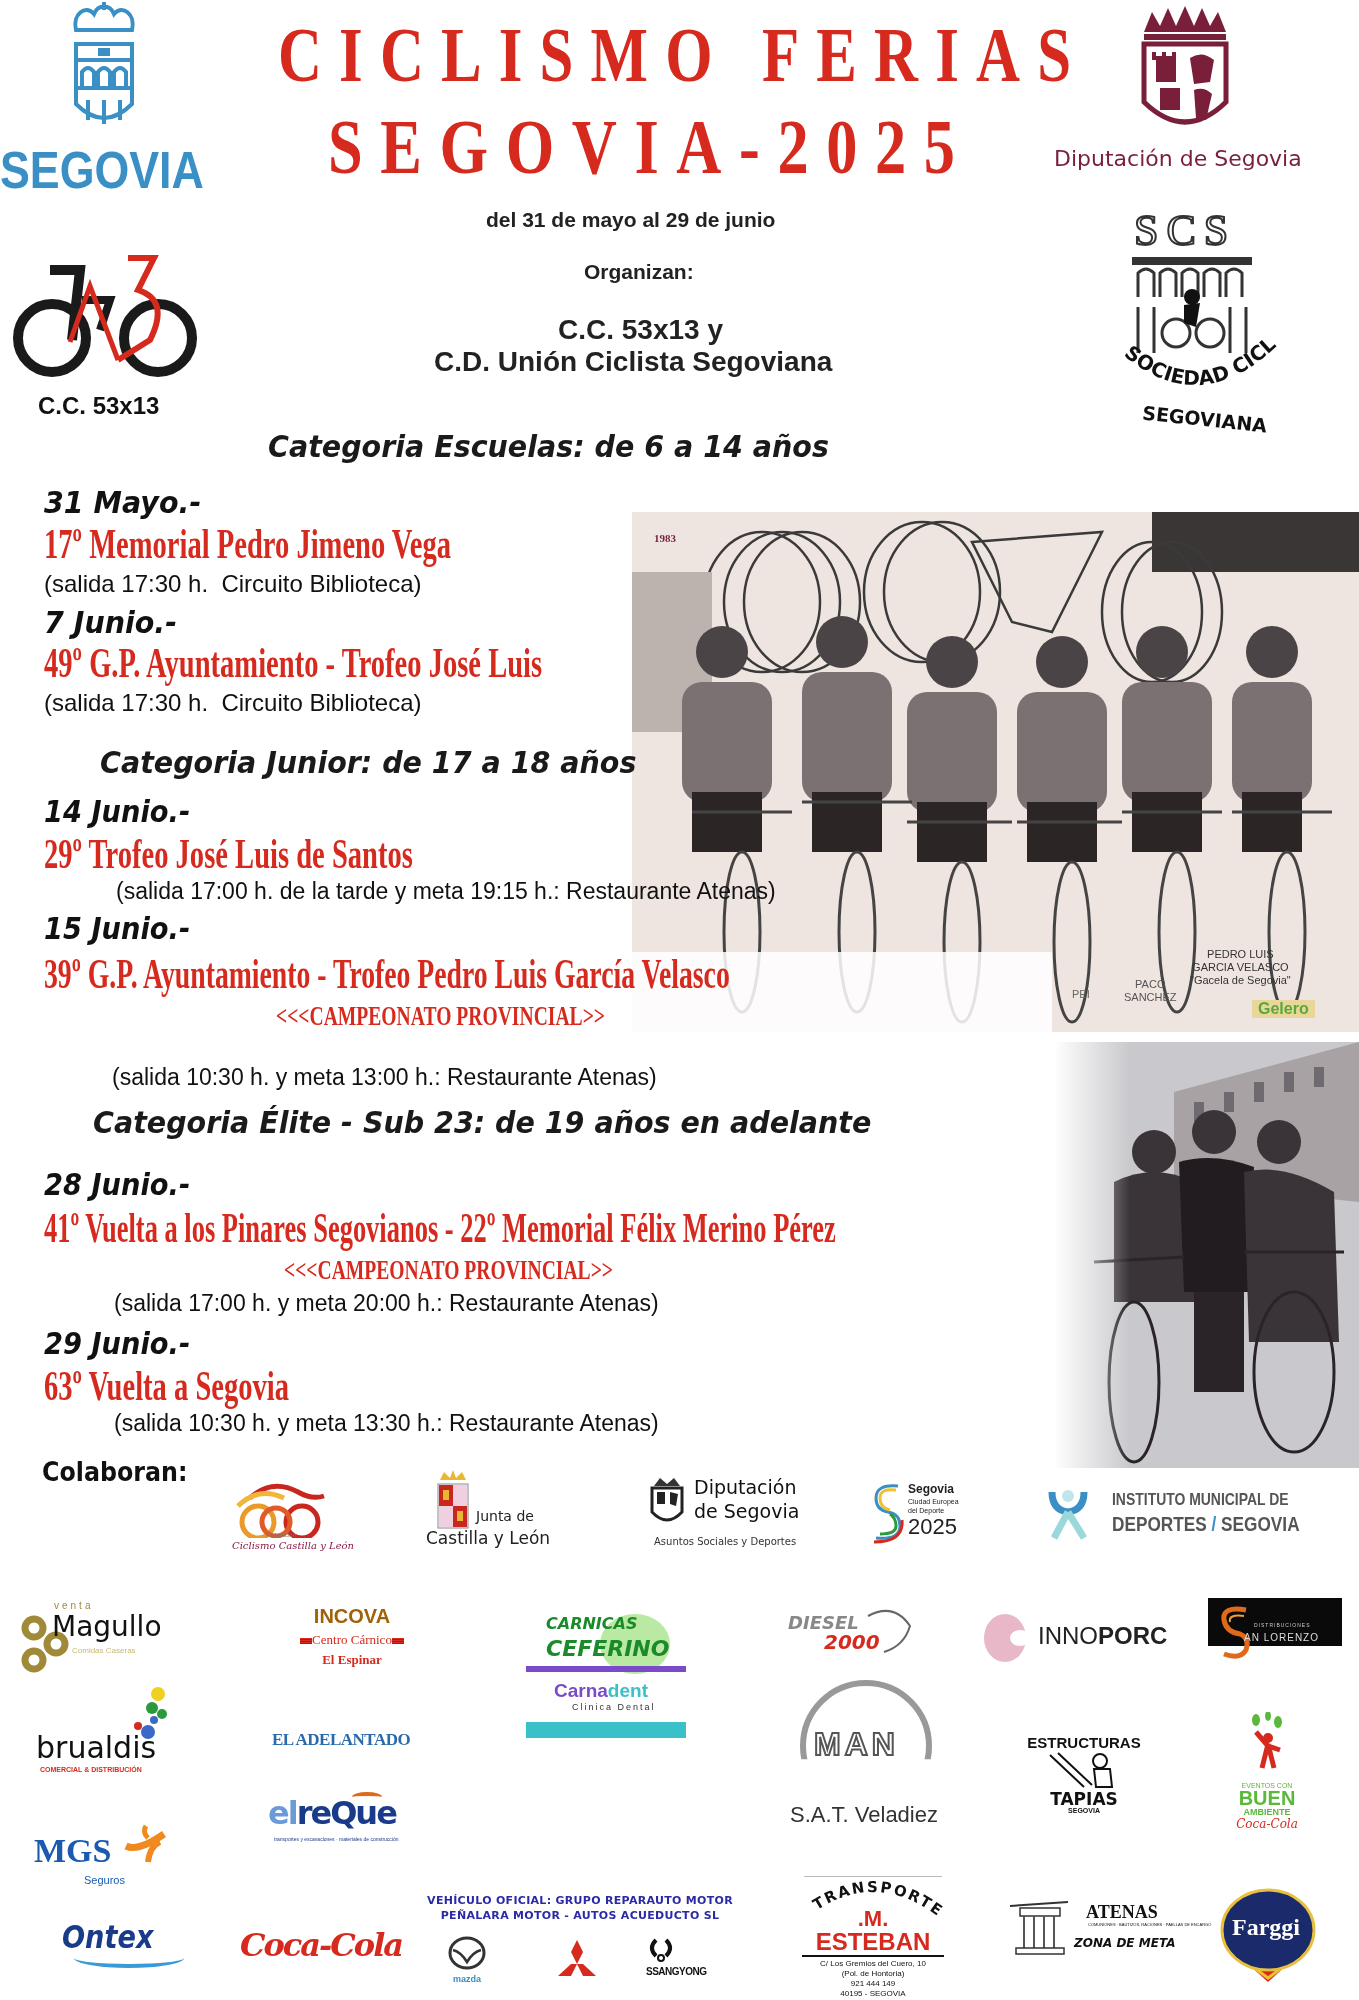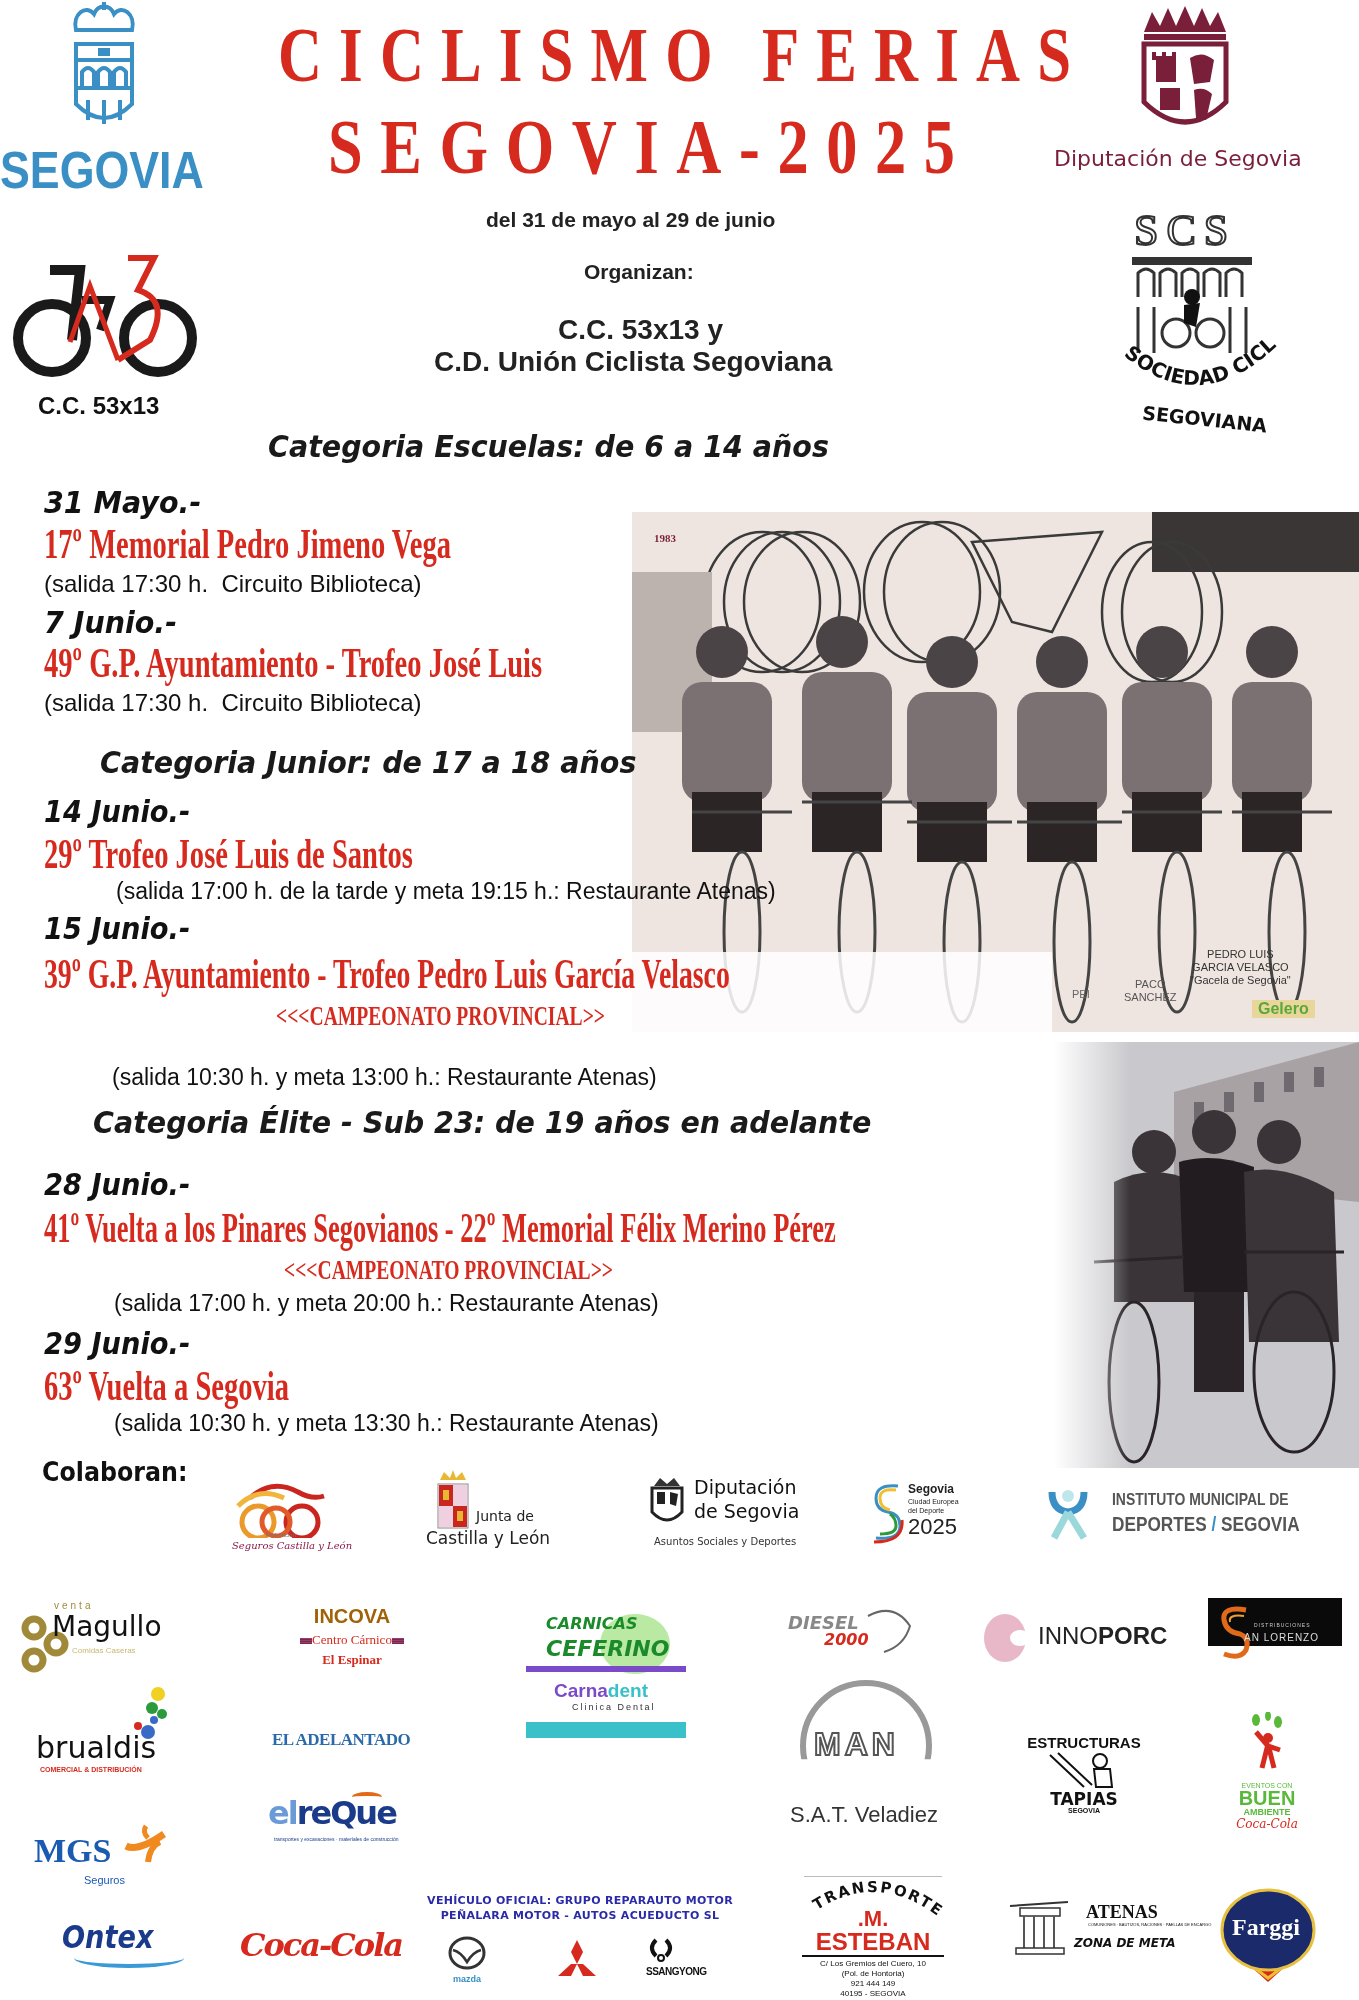--- a/index.html
+++ b/index.html
@@ -232,21 +232,21 @@
   <svg width="110" height="62" viewBox="0 0 110 62">
     <g fill="none" stroke-width="5">
       <circle cx="30" cy="46" r="16" stroke="#e99a2a"></circle>
         <circle cx="74" cy="46" r="16" stroke="#c8261e"></circle>
       <circle cx="48" cy="46" r="14" stroke="#e05a2a"></circle>
       <path d="M22 22 Q44 2 70 16 Q84 24 96 20" stroke="#c8261e"></path>
       <path d="M10 30 Q30 10 56 22" stroke="#f0b53a"></path>
     </g>
   </svg>
   <div class="abs logo-text" style="left:38px;top:56px;font-size:6px;color:#777;">Federación</div>
-  <div class="abs logo-text" style="left:4px;top:64px;font-family:'DejaVu Serif',serif;font-style:italic;font-size:10px;color:#8a1a4a;">Seguros Castilla y León</div>
+  <div class="abs logo-text" style="left:4px;top:64px;font-family:'DejaVu Serif',serif;font-style:italic;font-size:10px;color:#8a1a4a;">Ciclismo Castilla y León</div>
 </div>
 
 <div class="abs" style="left:422px;top:1470px;width:150px;height:86px;">
   <svg class="abs" style="left:14px;top:0" width="34" height="60" viewBox="0 0 34 60">
     <path d="M4 10 L8 2 L14 8 L17 0 L20 8 L26 2 L30 10 Z" fill="#e8b830"></path>
     <rect x="2" y="14" width="30" height="44" fill="#fff" stroke="#888" stroke-width="1"></rect>
     <rect x="3" y="15" width="14" height="21" fill="#c8261e"></rect>
       <rect x="17" y="36" width="14" height="21" fill="#c8261e"></rect>
     <rect x="17" y="15" width="14" height="21" fill="#f0d0e0"></rect>
       <rect x="3" y="36" width="14" height="21" fill="#f0d0e0"></rect>
@@ -318,21 +318,21 @@
 </div>
 
 <div class="abs" style="left:540px;top:1610px;width:140px;height:70px;">
   <div class="abs" style="left:60px;top:4px;width:70px;height:60px;border-radius:50%;background:#9be07a;opacity:0.7;"></div>
   <div class="abs logo-text" style="left:6px;top:4px;font-family:'DejaVu Sans',sans-serif;font-style:italic;font-weight:bold;font-size:16px;color:#1a8a2a;">CARNICAS</div>
   <div class="abs logo-text" style="left:6px;top:26px;font-family:'DejaVu Sans',sans-serif;font-style:italic;font-weight:bold;font-size:22px;color:#1a8a2a;">CEFERINO</div>
 </div>
 
 <div class="abs" style="left:782px;top:1606px;width:140px;height:70px;">
   <div class="abs logo-text" style="left:6px;top:6px;font-family:'DejaVu Sans',sans-serif;font-style:italic;font-weight:bold;font-size:18px;color:#888;">DIESEL</div>
-  <div class="abs logo-text" style="left:42px;top:24px;font-family:'DejaVu Sans',sans-serif;font-style:italic;font-weight:bold;font-size:16px;color:#d62a1e;">2000</div>
+  <div class="abs logo-text" style="left:42px;top:24px;font-family:'DejaVu Sans',sans-serif;font-style:italic;font-weight:bold;font-size:20px;color:#d62a1e;">2000</div>
   <svg class="abs" style="left:82px;top:0" width="50" height="50" viewBox="0 0 50 50">
     <path d="M4 10 Q30 -4 46 20 Q40 40 20 46" fill="none" stroke="#666" stroke-width="2"></path>
   </svg>
 </div>
 
 <div class="abs" style="left:984px;top:1608px;width:190px;height:60px;">
   <div class="abs" style="left:0;top:6px;width:42px;height:48px;border-radius:50%;background:#e8b8c8;"></div>
   <div class="abs" style="left:26px;top:22px;width:20px;height:16px;background:#fff;border-radius:50%;"></div>
   <div class="abs logo-text" style="left:54px;top:14px;font-size:24px;color:#222;">
     <span>INNO</span><span style="font-weight:bold;">PORC</span>

